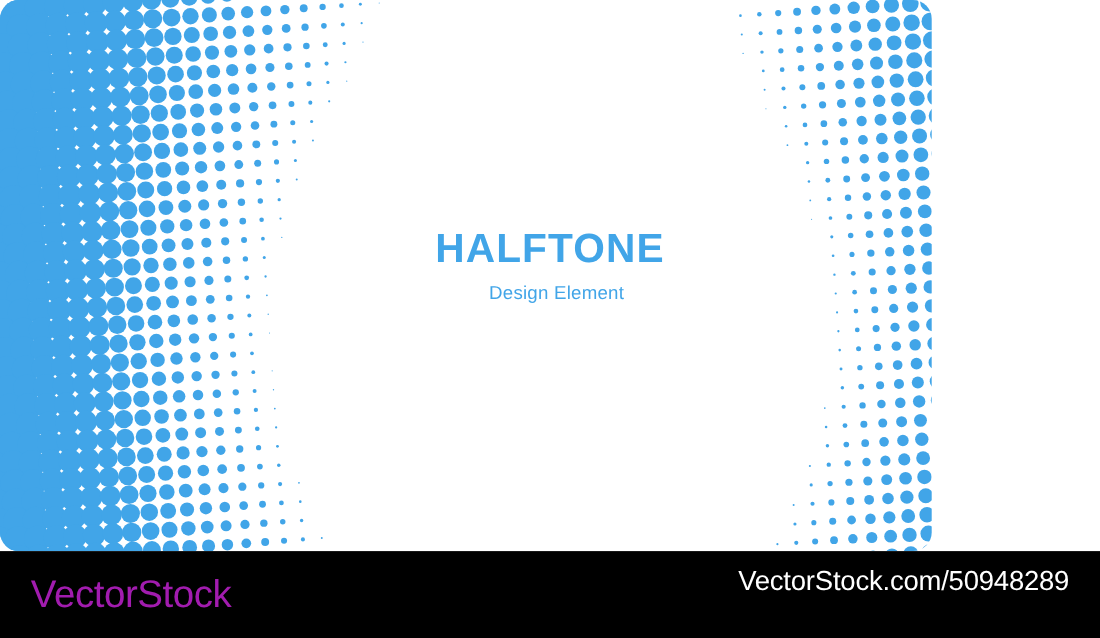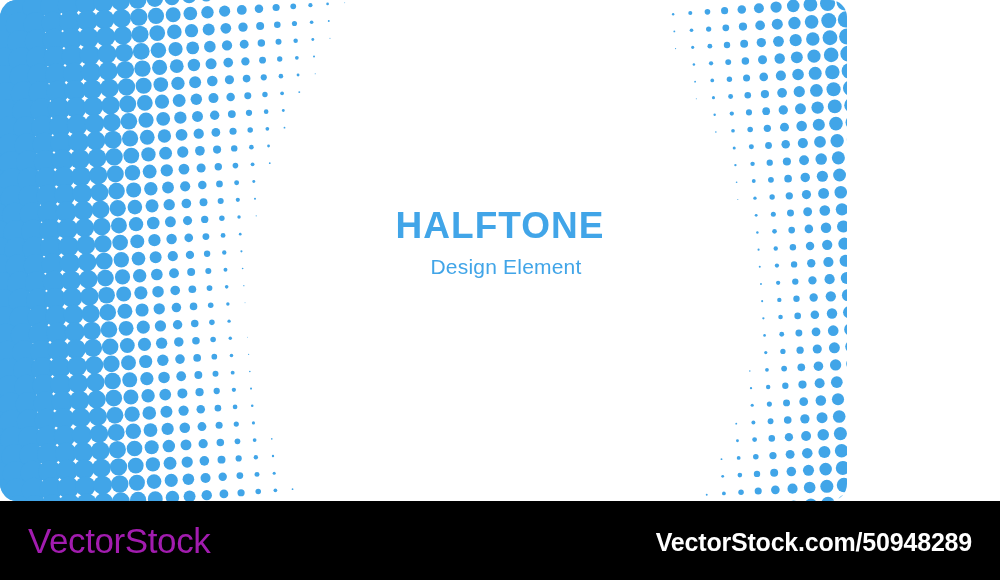--- a/index.html
+++ b/index.html
@@ -45,21 +45,21 @@
     display:block;
     font-size:37px;
     font-weight:bold;
     letter-spacing:1.0px;
     line-height:42px;
     color:#41a5e8;
     margin:0;
   }
   #subtitle{
     display:block;
-    font-size:21px;
+    font-size:17px;
     font-weight:normal;
     letter-spacing:0.2px;
     line-height:30px;
     color:#41a5e8;
     margin:5px 0 0 12px;
   }
   
   #footer{
     position:absolute;
     left:0;
@@ -75,23 +75,23 @@
     font-size:35px;
     font-weight:normal;
     letter-spacing:-0.4px;
     line-height:45px;
     color:#a21caf;
     white-space:nowrap;
   }
   #refcode{
     position:absolute;
     right:28px;
-    top:526px;
+    top:512px;
     font-size:25px;
-    font-weight:bold;
+    font-weight:normal;
     letter-spacing:-0.2px;
     line-height:32px;
     color:#ffffff;
     white-space:nowrap;
   }
 </style>
 </head>
 <body>
 
 <div id="stage">

